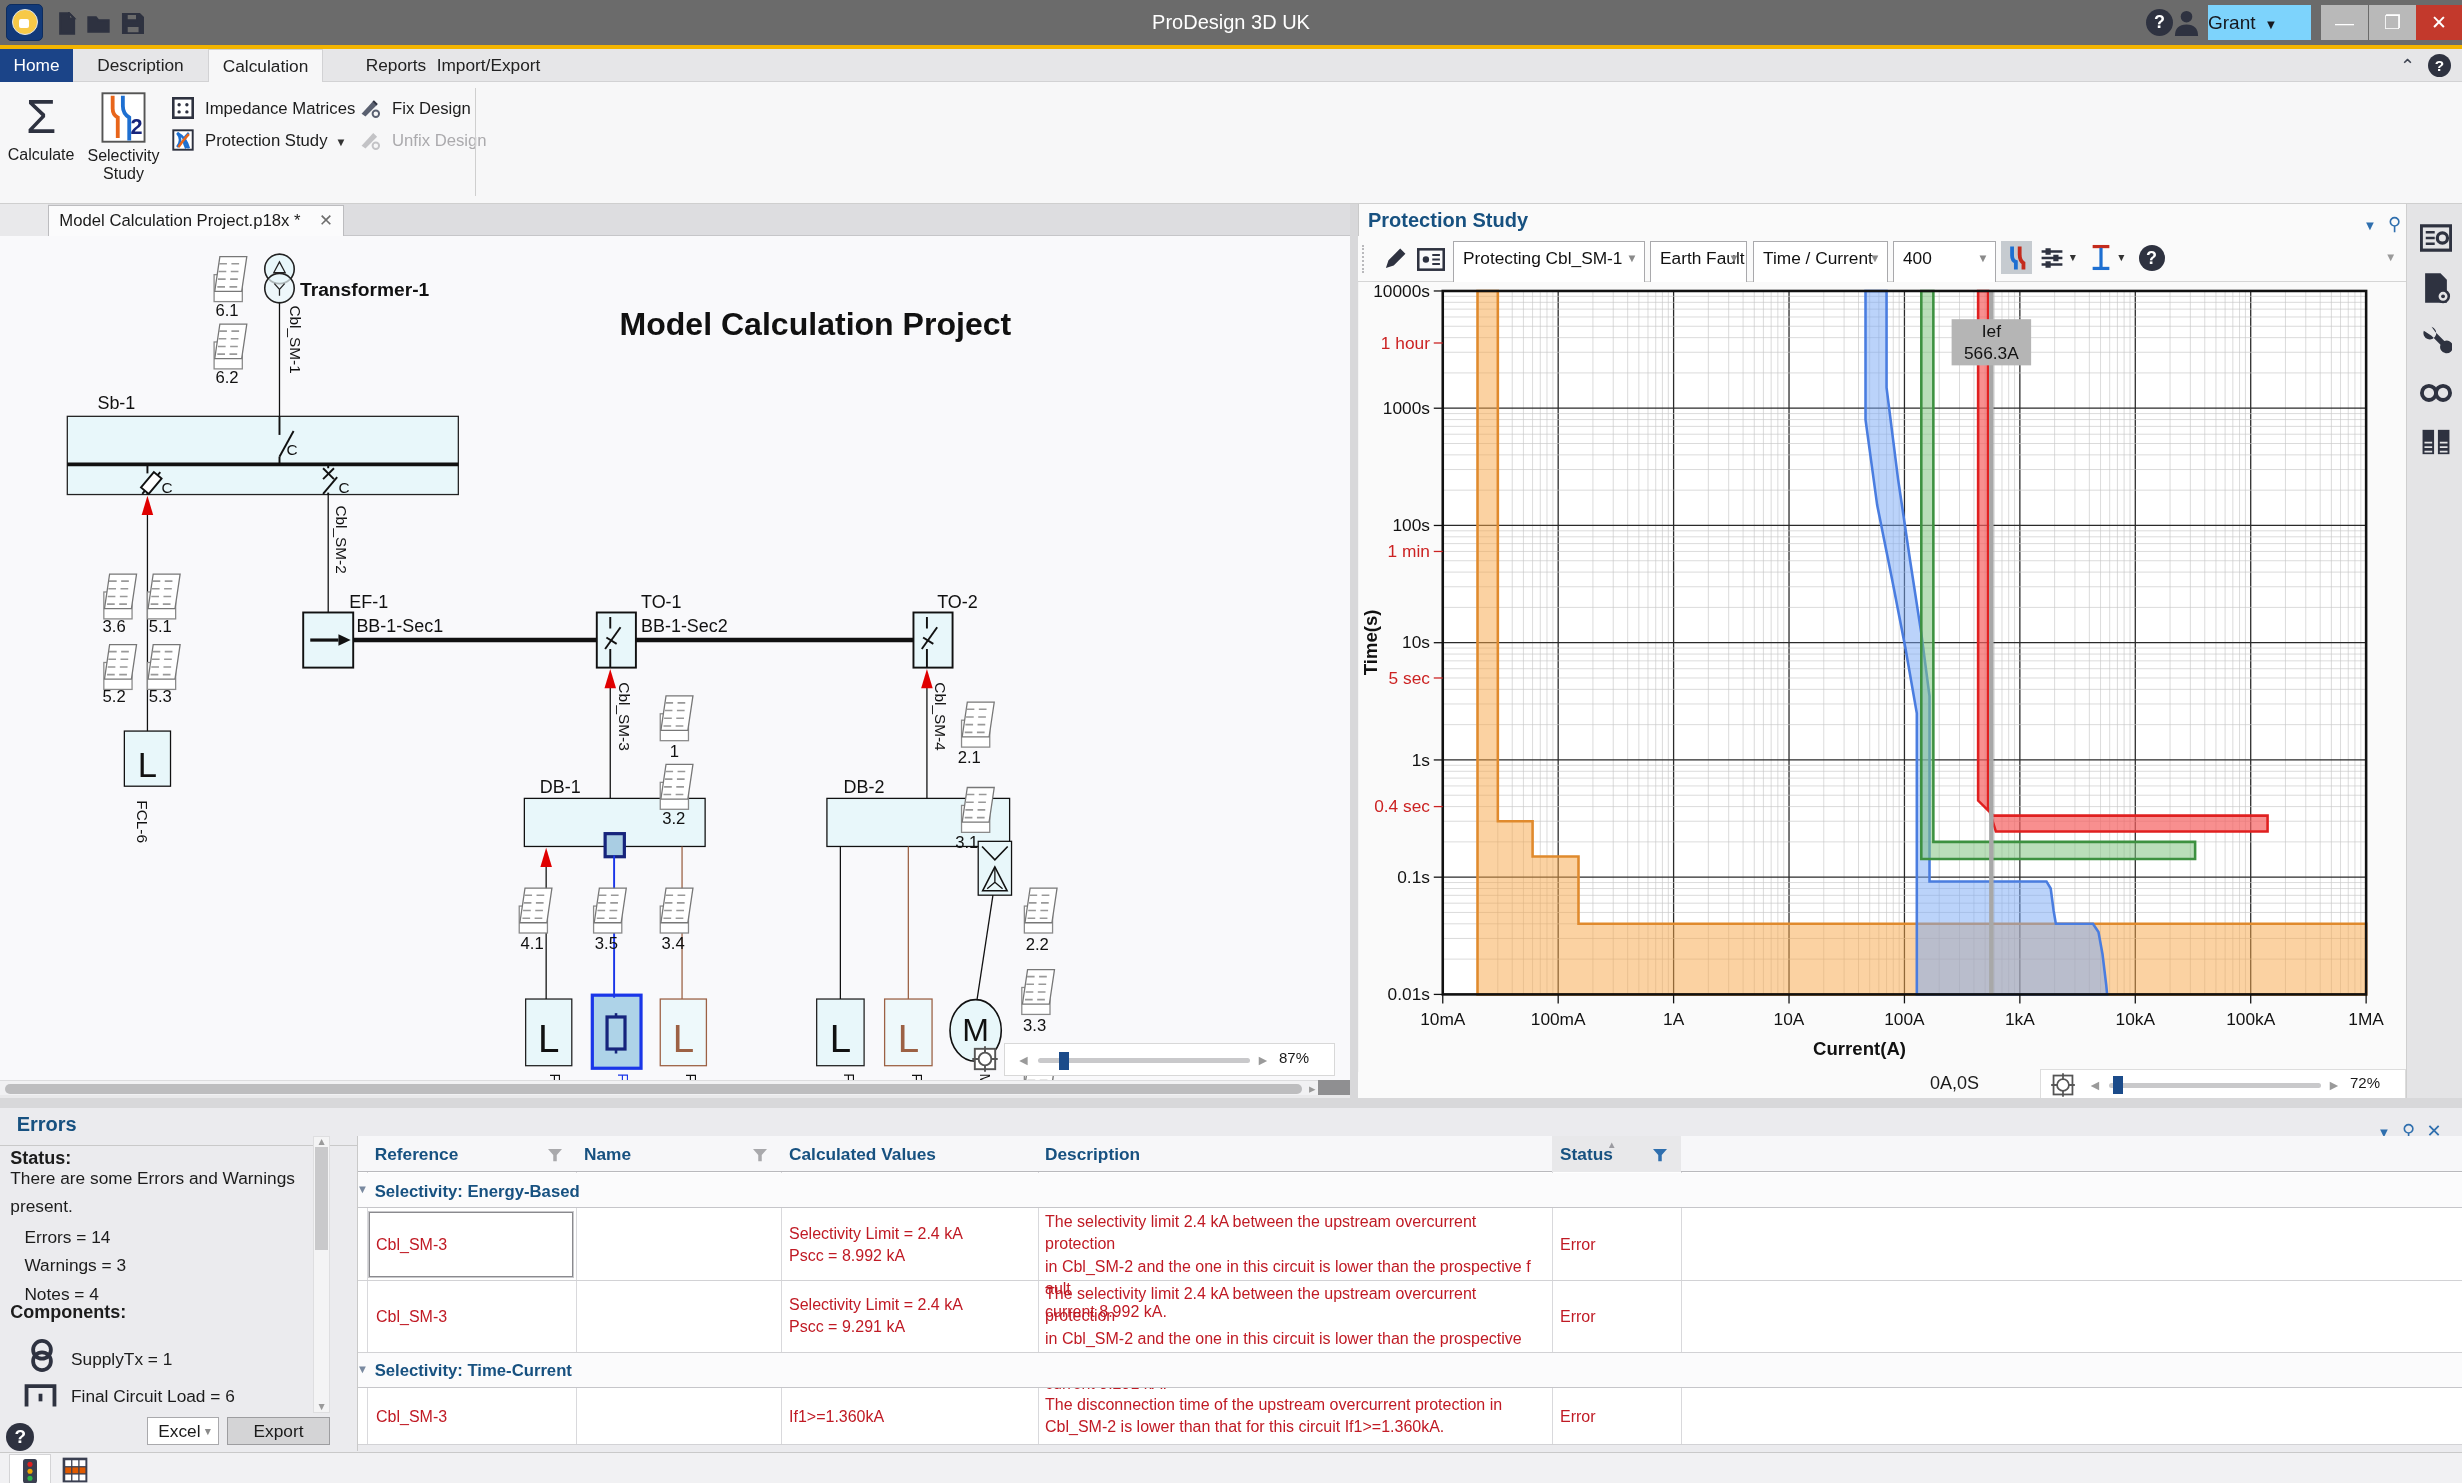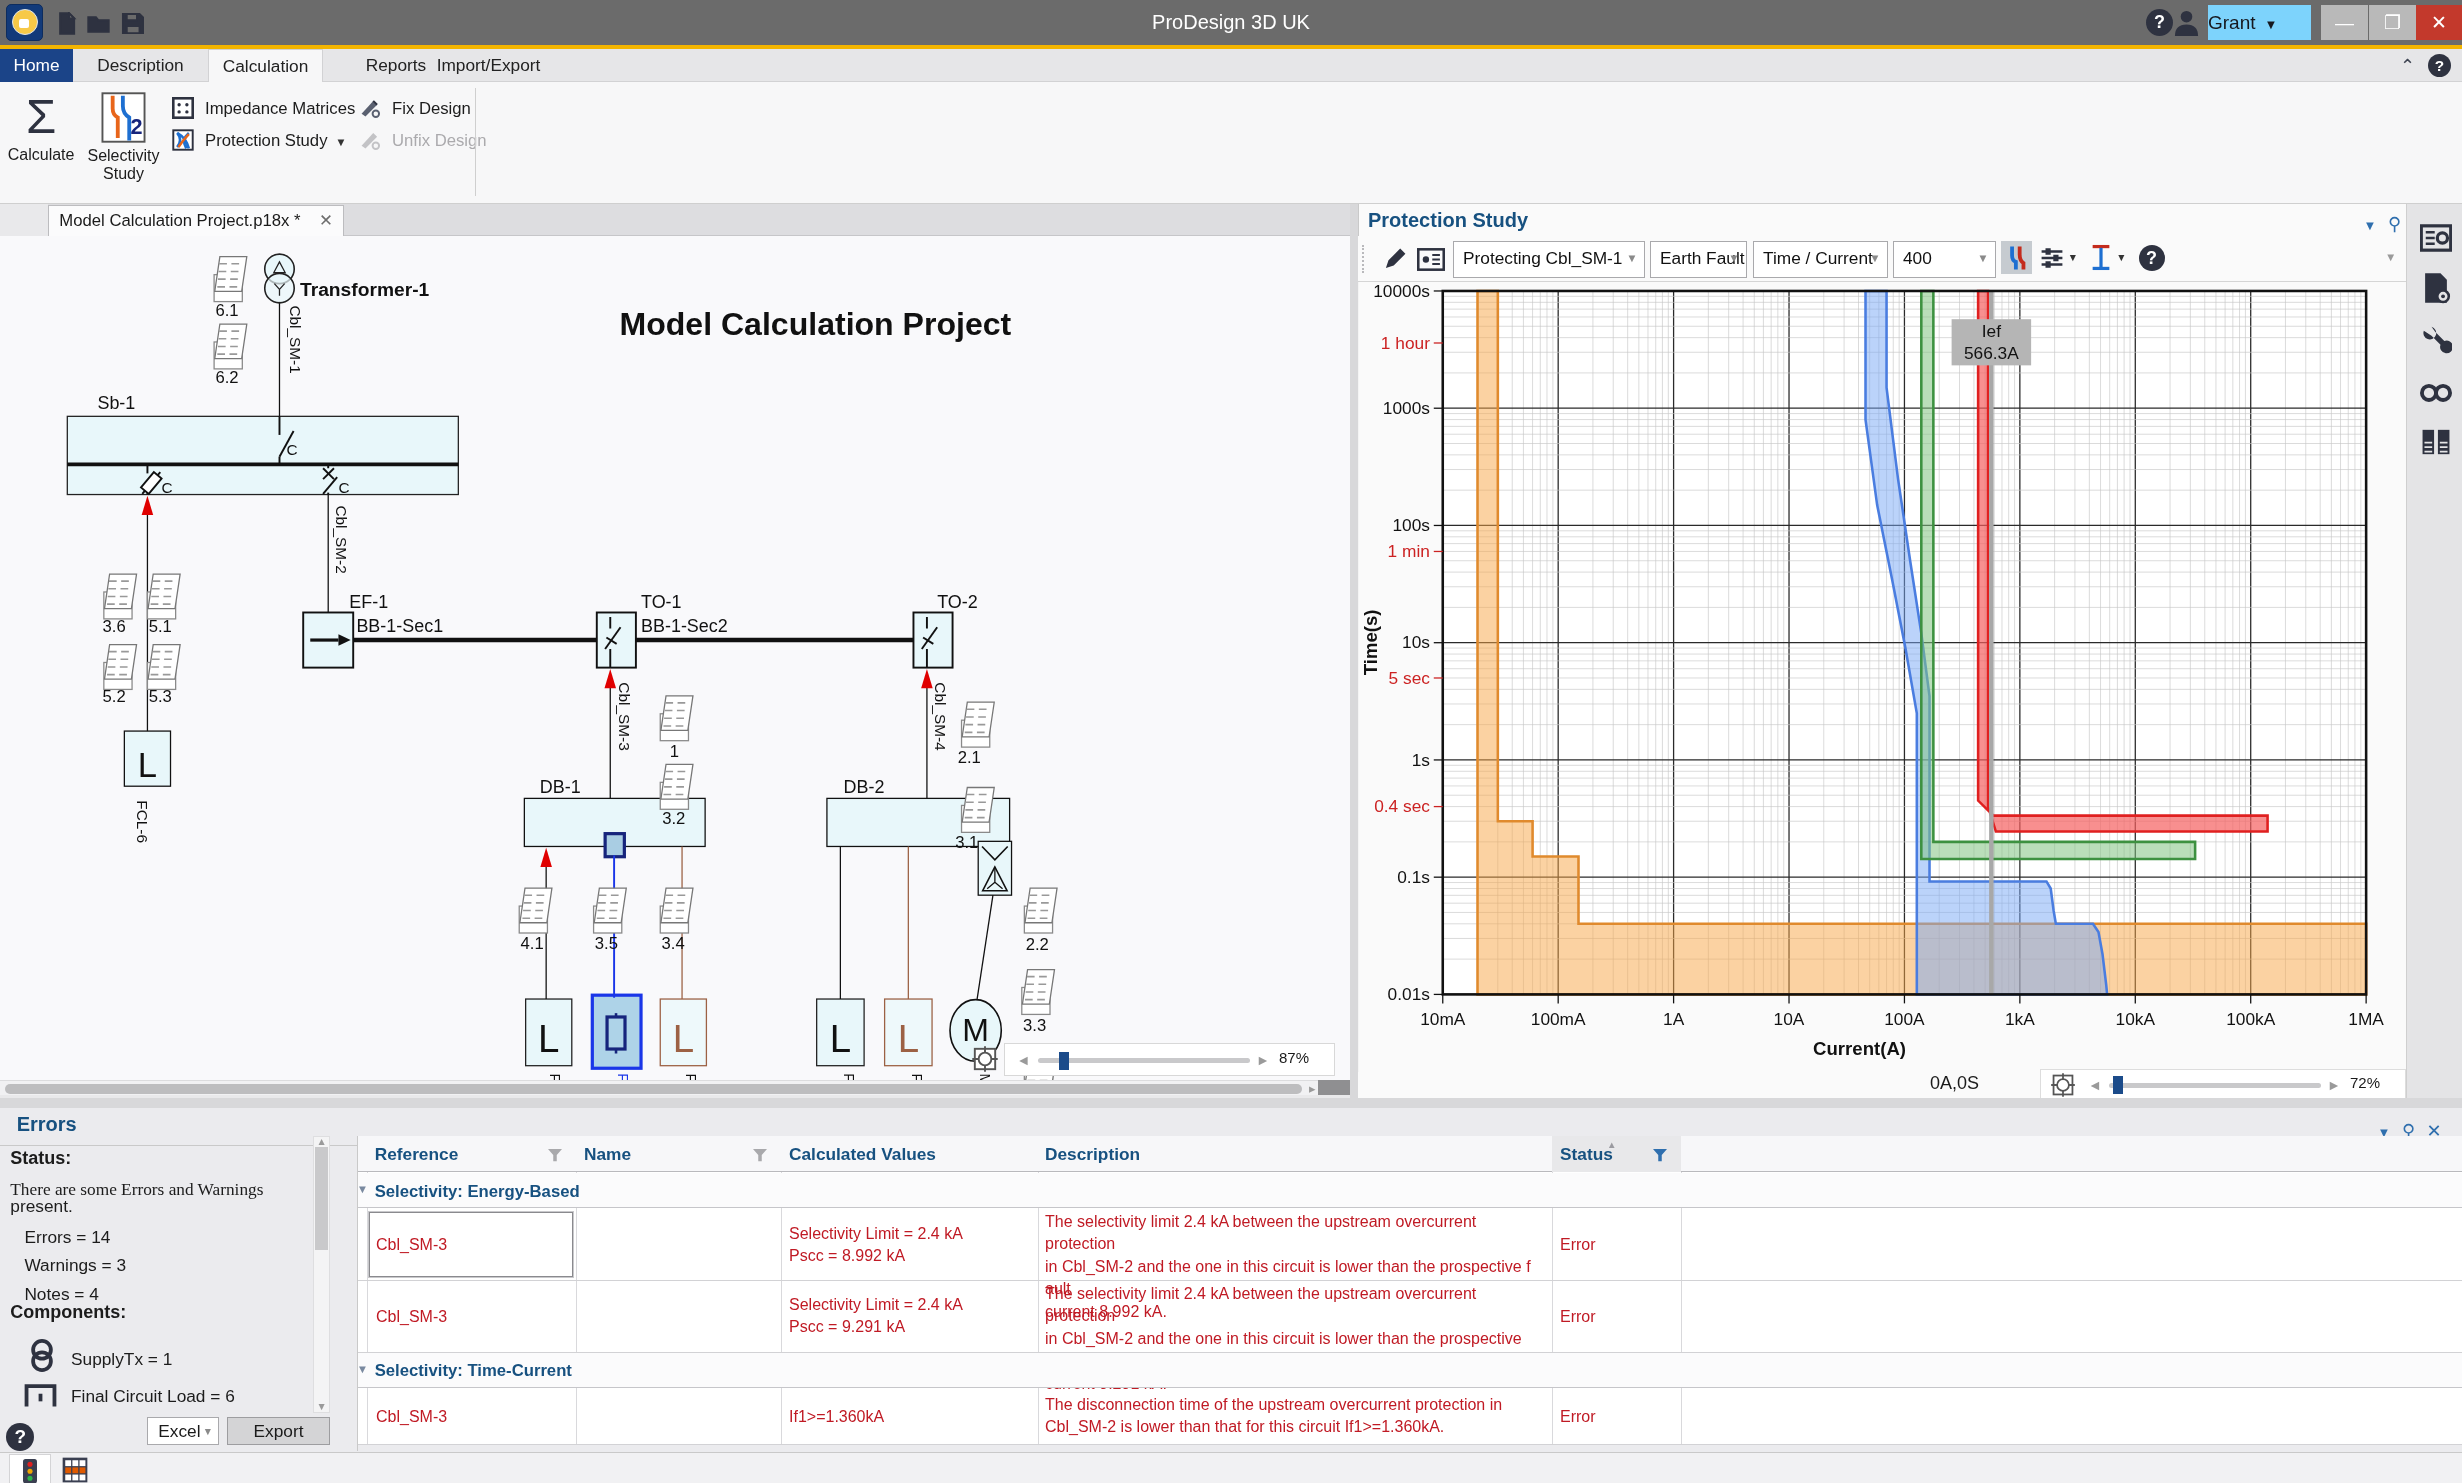--- a/index.html
+++ b/index.html
@@ -61,21 +61,21 @@
   
   #vsplit { position:absolute; left:1350px; top:204px; width:7.7px; height:894px; background:#d8d8da; }
   #hsplit { position:absolute; left:0; top:1098px; width:2462px; height:10.3px; background:#d8d8da; }
 
   
   #protpanel { position:absolute; left:1358px; top:204px; width:1048px; height:894px; background:#fafafa; border-left:0.6px solid #c9c9c9; }
   .panel-title { font-size:20px; font-weight:bold; color:#175180; }
   .panel-icons { position:absolute; color:#2f6fae; font-size:18px; }
   .panel-icons span { margin-left:11.5px; }
   #prottoolbar { position:absolute; left:1358px; top:236px; width:1048px; height:46px; background:#fafafa; border-bottom:0.6px solid #d5d5d5; }
-  .dd { position:absolute; top:5.1px; height:37px; background:#ffffff; border:0.6px solid #a9a9ac; font-size:17.3px; line-height:32px; padding-left:9px; color:#111; }
+  .dd { position:absolute; top:5.1px; height:51px; background:#ffffff; border:0.6px solid #a9a9ac; font-size:17.3px; line-height:32px; padding-left:9px; color:#111; }
   .dd .car { position:absolute; right:6.4px; top:0; color:#8a8a8a; font-size:11.5px; }
   .tbtn { position:absolute; top:5.1px; width:31px; height:33px; text-align:center; line-height:33px; }
   #protbottom { position:absolute; left:1358px; top:1072px; width:1048px; height:26px; background:#fafafa; }
   #protbottom .strip { position:absolute; left:682px; top:-2.6px; width:366px; height:29.5px; background:#fff; border:0.6px solid #ddd; }
 
   
   #rightstrip { position:absolute; left:2406px; top:204px; width:56px; height:894px; background:#e4e4e6; border-left:0.6px solid #cfcfcf; }
   #rightstrip svg { position:absolute; left:13px; width:32px; height:32px; }
 
   
@@ -742,21 +742,21 @@
 
 <div id="errorspanel">
   <div id="errors-title" class="panel-title">Errors</div>
   <div class="panel-icons" style="left:2366px;top:11.5px">
     <span style="font-size:13px">▼</span><span>⚲</span><span>✕</span>
   </div>
   <div id="errors-rule"></div>
 
   <div class="einfo b" style="left:10.3px;top:40px">Status:</div>
   <div id="status-lines">
-      <div class="einfo" style="left: 10.3px; top: 72px; position: absolute; font-family: Liberation Serif, serif;">There are some Errors and Warnings</div>
+      <div class="einfo" style="left: 10.3px; top: 60px; position: absolute;">There are some Errors and Warnings</div>
       <div class="einfo" style="left: 10.3px; top: 88px; position: absolute;">present.</div>
     </div>
   <div id="count-lines">
       <div class="einfo" style="left: 24.4px; top: 119px; position: absolute;">Errors = 14</div>
       <div class="einfo" style="left: 24.4px; top: 147px; position: absolute;">Warnings = 3</div>
       <div class="einfo" style="left: 24.4px; top: 176px; position: absolute;">Notes = 4</div>
     </div>
   <div class="einfo b" style="left:10.3px;top:194px">Components:</div>
   <svg class="abs" style="left:28px;top:231px;width:28px;height:33px" viewBox="0 0 44 52">
       <circle cx="22" cy="17" r="14" fill="none" stroke="#2e3240" stroke-width="6"></circle>

